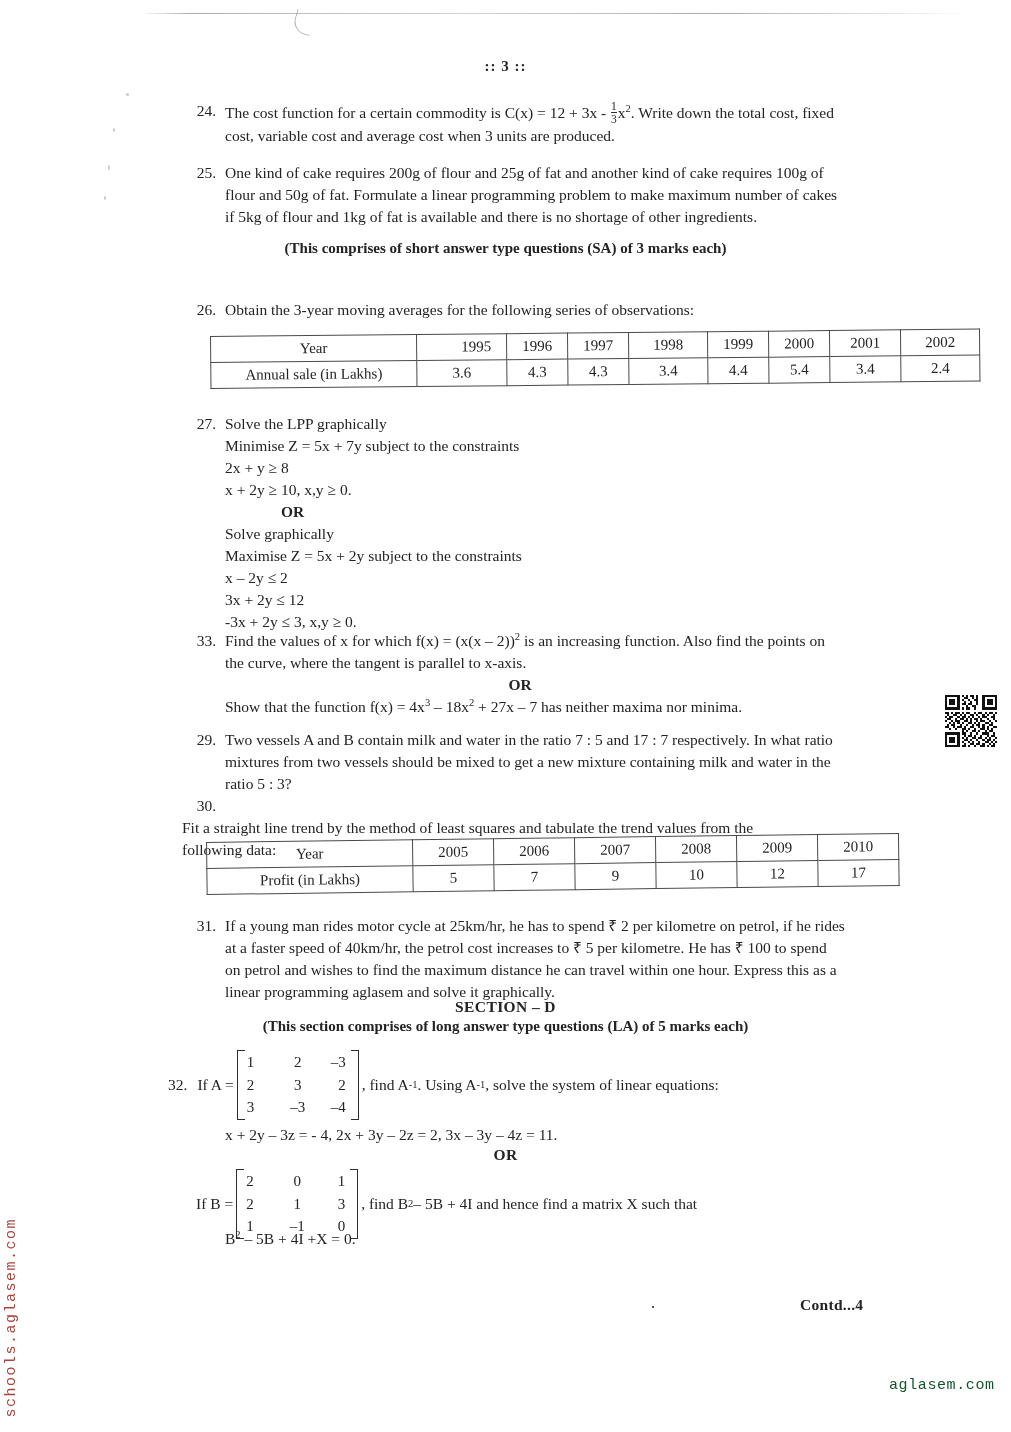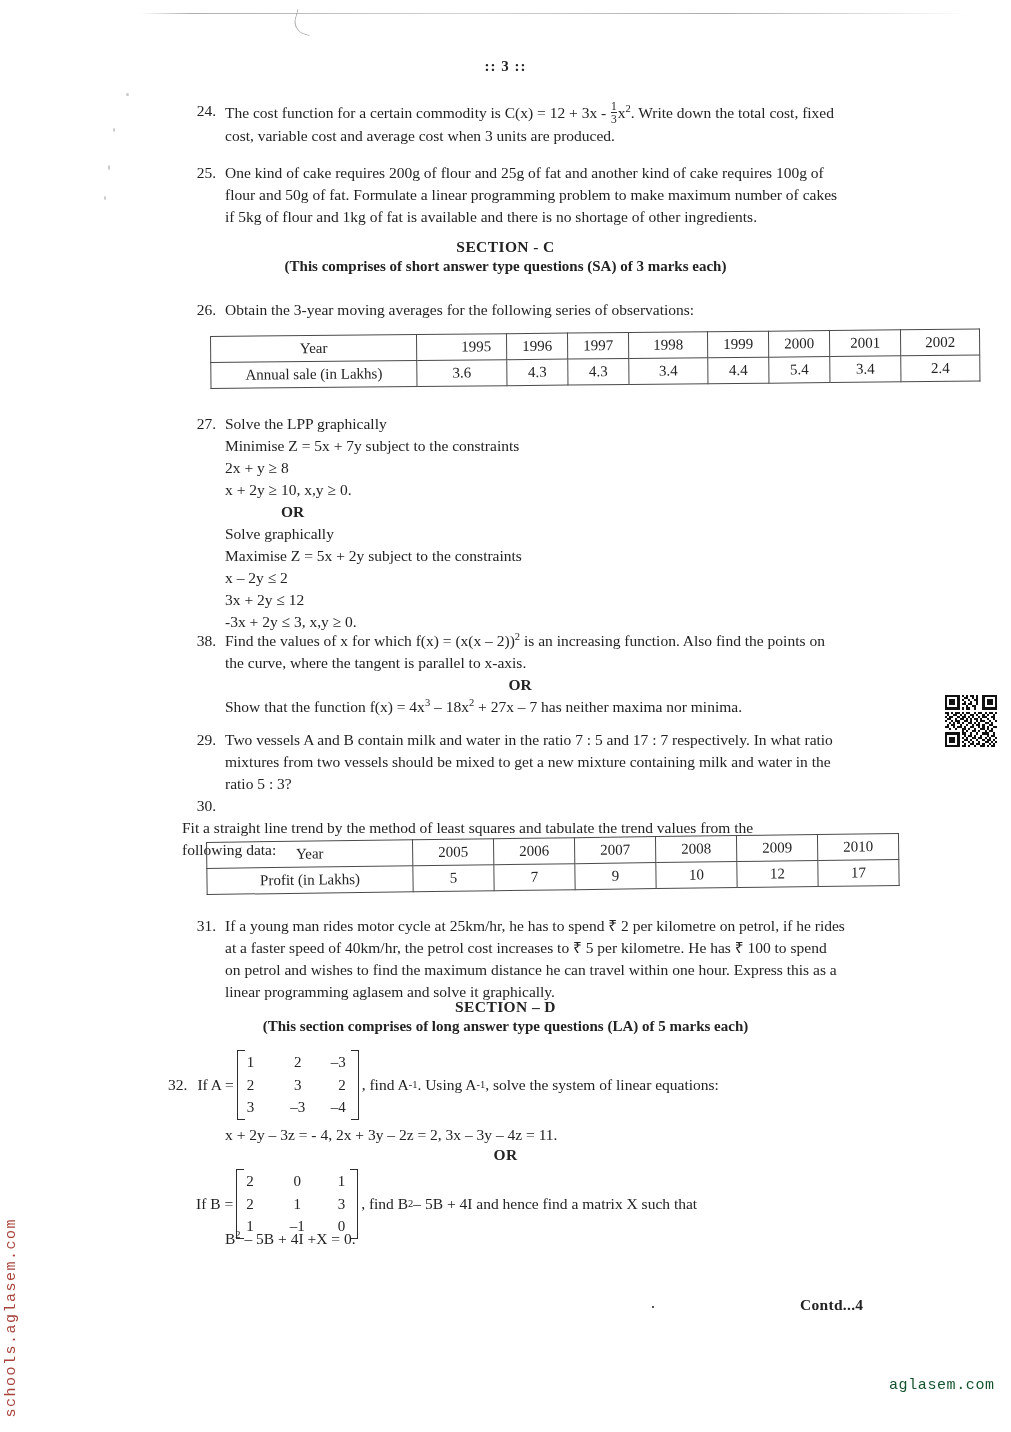--- a/index.html
+++ b/index.html
@@ -178,21 +178,20 @@
 <div class="q" style="left:182px; top:162px; width:720px;">
   <div class="num">25.</div>
   <div class="body">
     <p>One kind of cake requires 200g of flour and 25g of fat and another kind of cake requires 100g of</p>
     <p>flour and 50g of fat.  Formulate a linear programming problem to make maximum number of cakes</p>
     <p>if 5kg of flour and 1kg of fat is available and there is no shortage of other ingredients.</p>
   </div>
 </div>
 
 <div class="sec-head" style="top:238px;">
-  <div class="t1">SECTION - C</div>
   <div class="t2">(This comprises of short answer type questions (SA) of 3 marks each)</div>
 </div>
 
 <div class="q" style="left:182px; top:299px; width:700px;">
   <div class="num">26.</div>
   <div class="body">
     <p>Obtain the 3-year moving averages for the following series of observations:</p>
   </div>
 </div>
 
@@ -233,21 +232,21 @@
     <p><span class="or-inline">OR</span></p>
     <p>Solve graphically</p>
     <p>Maximise Z = 5x + 2y subject to the constraints</p>
     <p>x – 2y ≤ 2</p>
     <p>3x + 2y ≤ 12</p>
     <p>-3x + 2y ≤ 3,  x,y ≥ 0.</p>
   </div>
 </div>
 
 <div class="q" style="left:182px; top:630px; width:710px;">
-  <div class="num">38.</div>
+  <div class="num">33.</div>
   <div class="body">
     <p><span>Find the values of x for which f(x) = (x(x – 2))</span><sup>2</sup><span> is an increasing function.  Also find the points on</span></p>
     <p>the curve, where the tangent is parallel to x-axis.</p>
     <p>
         <span class="ctr-or" style="width:590px;">OR</span>
       </p>
     <p><span>Show that the function f(x) = 4x</span><sup>3</sup><span> – 18x</span><sup>2</sup><span> + 27x – 7 has neither maxima nor minima.</span></p>
   </div>
 </div>
 

